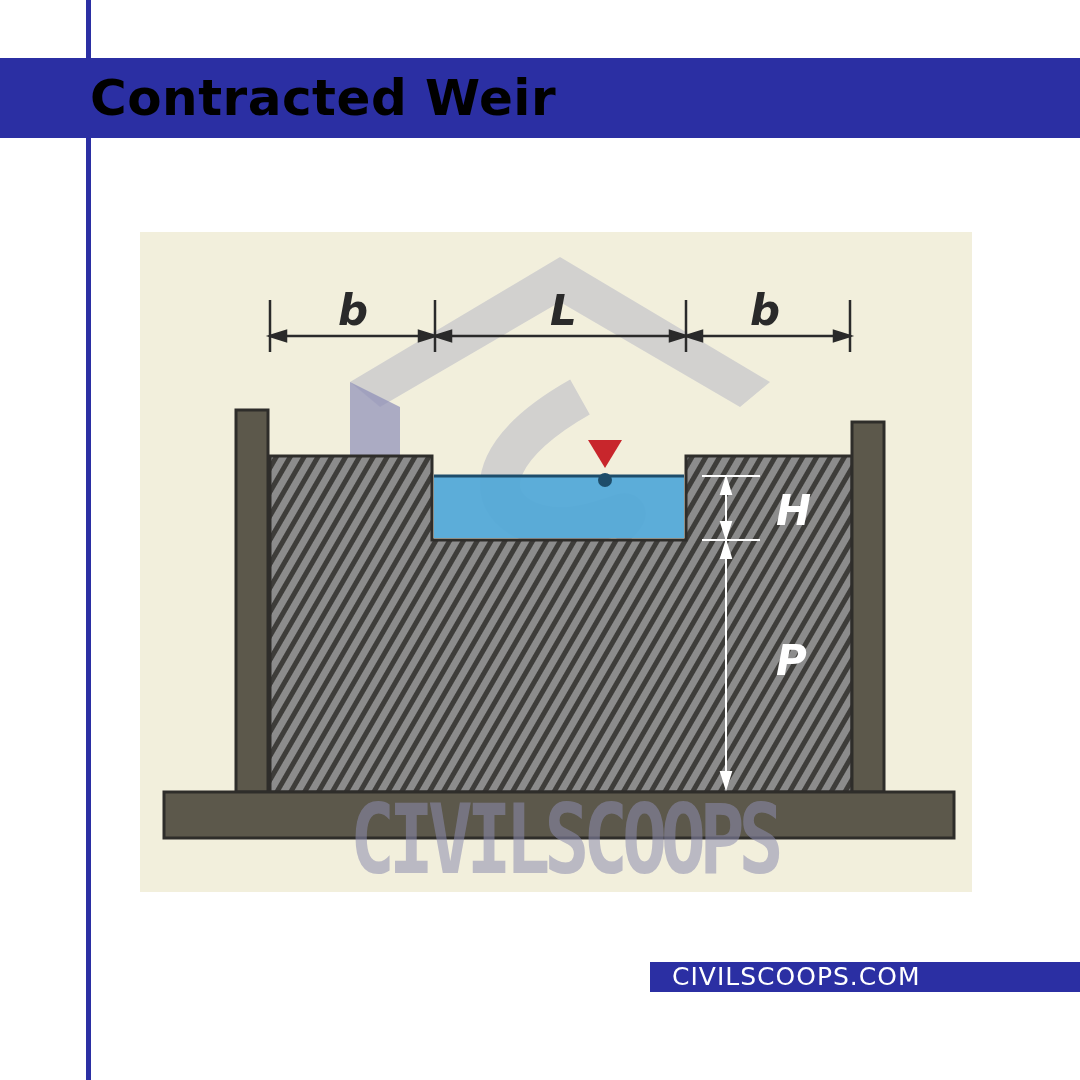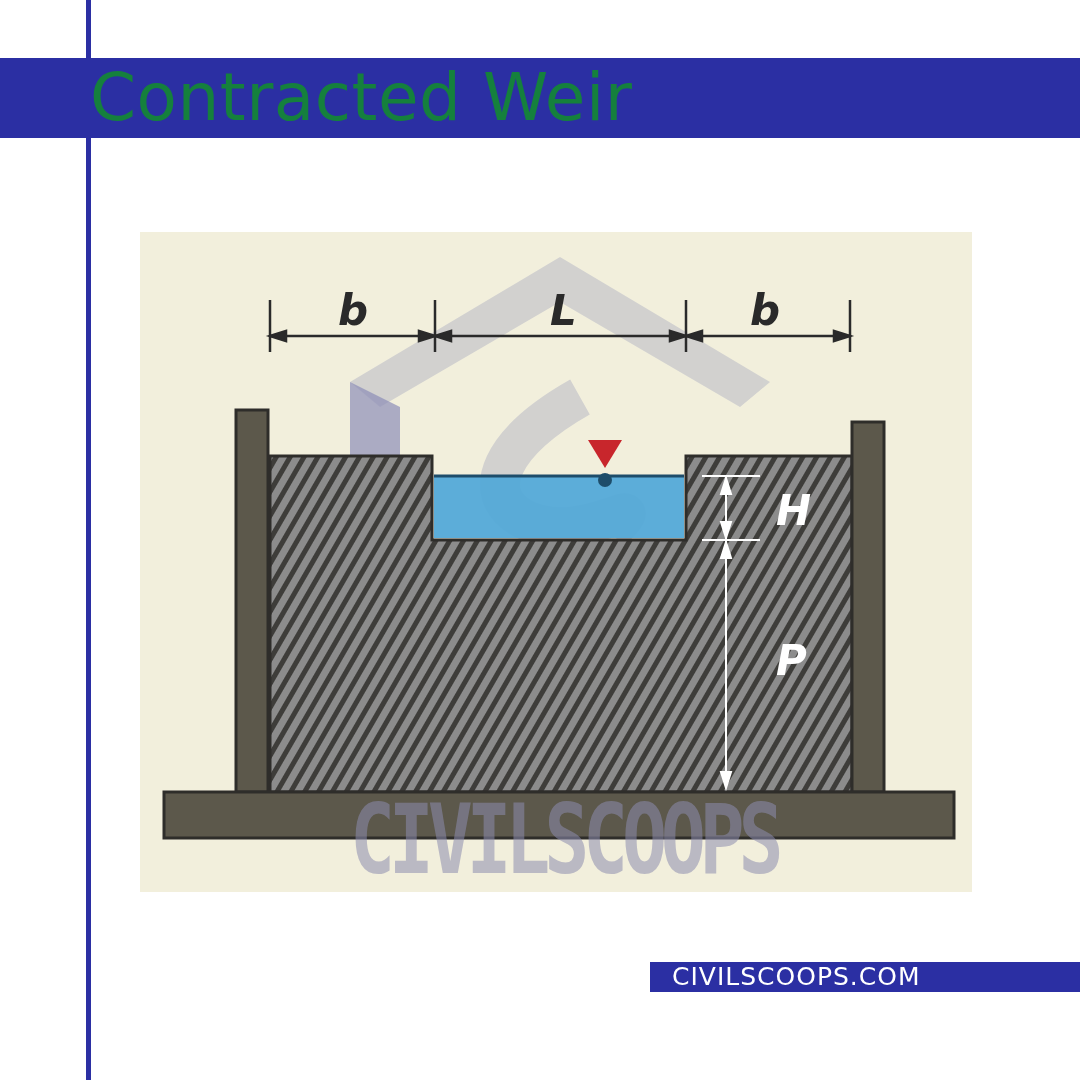--- a/index.html
+++ b/index.html
@@ -1,19 +1,19 @@
 <!DOCTYPE html>
 <html><head>
 <meta charset="utf-8">
 <style>
   html,body{margin:0;padding:0;}
   body{width:1080px;height:1080px;background:#ffffff;position:relative;overflow:hidden;font-family:"DejaVu Sans",sans-serif;}
   .vline{position:absolute;left:86px;top:0;width:5px;height:1080px;background:#2b2fa3;}
   .title-bar{position:absolute;left:0;top:58px;width:1080px;height:80px;background:#2b2fa3;}
-  .title{position:absolute;left:90px;top:66px;color:#15803d;font-family:"DejaVu Sans",sans-serif;font-weight:normal;font-size:66px;line-height:64px;letter-spacing:0.5px;}
+  .title{position:absolute;left:90px;top:66px;color:#000000;font-family:"DejaVu Sans",sans-serif;font-weight:bold;font-size:50px;line-height:64px;letter-spacing:0.5px;}
   .diagram{position:absolute;left:140px;top:232px;width:832px;height:660px;background:#f2efdc;}
   .diagram svg{position:absolute;left:0;top:0;}
   .label{position:absolute;font-family:"DejaVu Sans",sans-serif;font-weight:bold;font-style:italic;font-size:42px;line-height:42px;}
   .dim-b1{left:198px;top:58px;color:#2a2a2a;}
   .dim-L{left:410px;top:58px;color:#2a2a2a;}
   .dim-b2{left:610px;top:58px;color:#2a2a2a;}
   .dim-H{left:636px;top:258px;color:#ffffff;}
   .dim-P{left:636px;top:408px;color:#ffffff;}
   .watermark{position:absolute;left:210px;top:560px;font-family:"DejaVu Sans Mono",monospace;font-weight:bold;font-size:96px;line-height:96px;letter-spacing:-8px;color:rgba(140,140,175,0.55);transform:scaleX(0.78);transform-origin:left top;}
   .footer-bar{position:absolute;left:650px;top:962px;width:430px;height:30px;background:#2b2fa3;}

